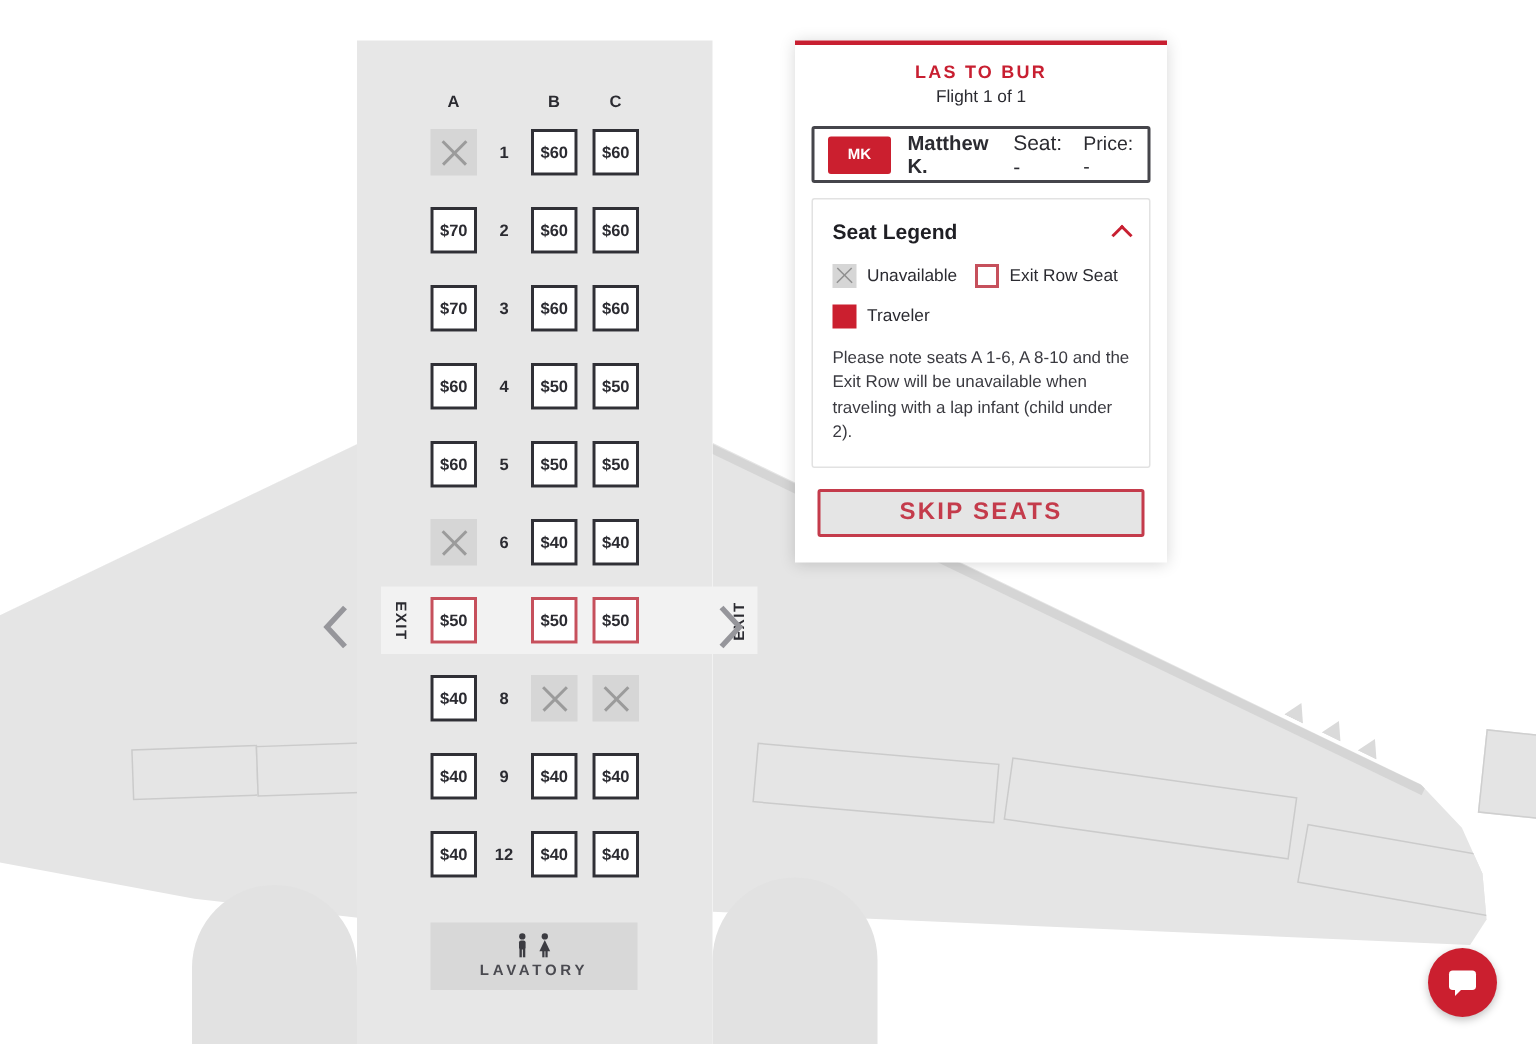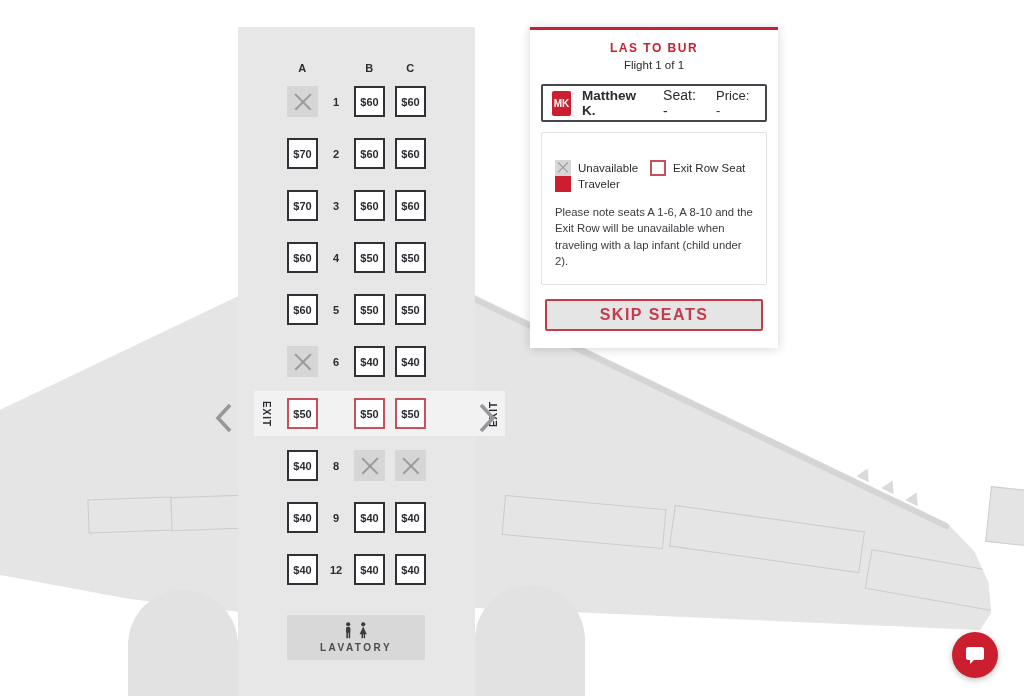--- a/index.html
+++ b/index.html
@@ -72,32 +72,32 @@
 
   
   .panel{position:absolute;left:530px;top:27px;width:248px;background:#fff;
     border-top:3px solid #c81f31;box-shadow:0 1px 10px rgba(0,0,0,.16);
     padding-bottom:17px;box-sizing:border-box;}
   .route{margin-top:11px;text-align:center;font-size:12px;font-weight:700;
     letter-spacing:1.5px;color:#c81f31;}
   .flight-count{margin-top:4px;text-align:center;font-size:11.5px;color:#2b2b31;}
   .traveler-box{margin:13px 11px 0;border:2px solid #45454b;border-radius:2px;height:38px;
     display:flex;align-items:center;padding:0 9px;box-sizing:border-box;}
-  .avatar{width:19px;height:25px;border-radius:2px;background:#cb1f2f;color:#fff;
+  .avatar{width:42px;height:25px;border-radius:2px;background:#cb1f2f;color:#fff;
     font-size:10px;font-weight:700;display:flex;align-items:center;justify-content:center;flex:0 0 auto;}
   .traveler-name{margin-left:11px;font-size:13.5px;font-weight:700;}
   .traveler-seat{margin-left:12px;font-size:14px;}
   .traveler-price{margin-left:13px;font-size:13px;}
 
   .legend-box{margin:10px 11px 0;border:1px solid #e2e2e2;border-radius:2px;padding:13px 13px 14px;}
   .legend-head{display:flex;justify-content:space-between;align-items:center;cursor:pointer;}
   .legend-title{font-size:14px;font-weight:700;color:#1f1f24;}
   .chevron-up{width:8px;height:8px;border-left:2px solid #c81f31;border-top:2px solid #c81f31;
     transform:rotate(45deg) translate(2px,2px);}
-  .legend-items{margin-top:14px;display:flex;flex-wrap:wrap;}
+  .legend-items{margin-top:14px;display:flex;flex-wrap:wrap;row-gap:11px;}
   .legend-item{display:flex;align-items:center;gap:7px;font-size:11.5px;color:#2b2b31;}
   .li-unavailable{width:95px;}
   .sw{width:16px;height:16px;box-sizing:border-box;flex:0 0 auto;}
   .sw-x{background:#d6d6d6;position:relative;}
   .sw-x::before,.sw-x::after{content:'';position:absolute;left:1px;top:7.2px;
     width:14px;height:1.4px;background:#8f8f8f;}
   .sw-x::before{transform:rotate(45deg);}
   .sw-x::after{transform:rotate(-45deg);}
   .sw-exit{border:2px solid #c6505c;background:#fff;}
   .sw-trav{background:#cb1f2f;}
@@ -248,20 +248,24 @@
     <div class="flight-count">Flight 1 of 1</div>
 
     <div class="traveler-box">
       <span class="avatar">MK</span>
       <span class="traveler-name">Matthew K.</span>
       <span class="traveler-seat">Seat: -</span>
       <span class="traveler-price">Price: -</span>
     </div>
 
     <div class="legend-box">
+      <div class="legend-head">
+        <span class="legend-title">Seat Legend</span>
+        <span class="chevron-up"></span>
+      </div>
       <div class="legend-items">
         <div class="legend-item li-unavailable">
           <span class="sw sw-x"></span>
           <span>Unavailable</span>
         </div>
         <div class="legend-item">
           <span class="sw sw-exit"></span>
           <span>Exit Row Seat</span>
         </div>
         <div class="legend-item">

